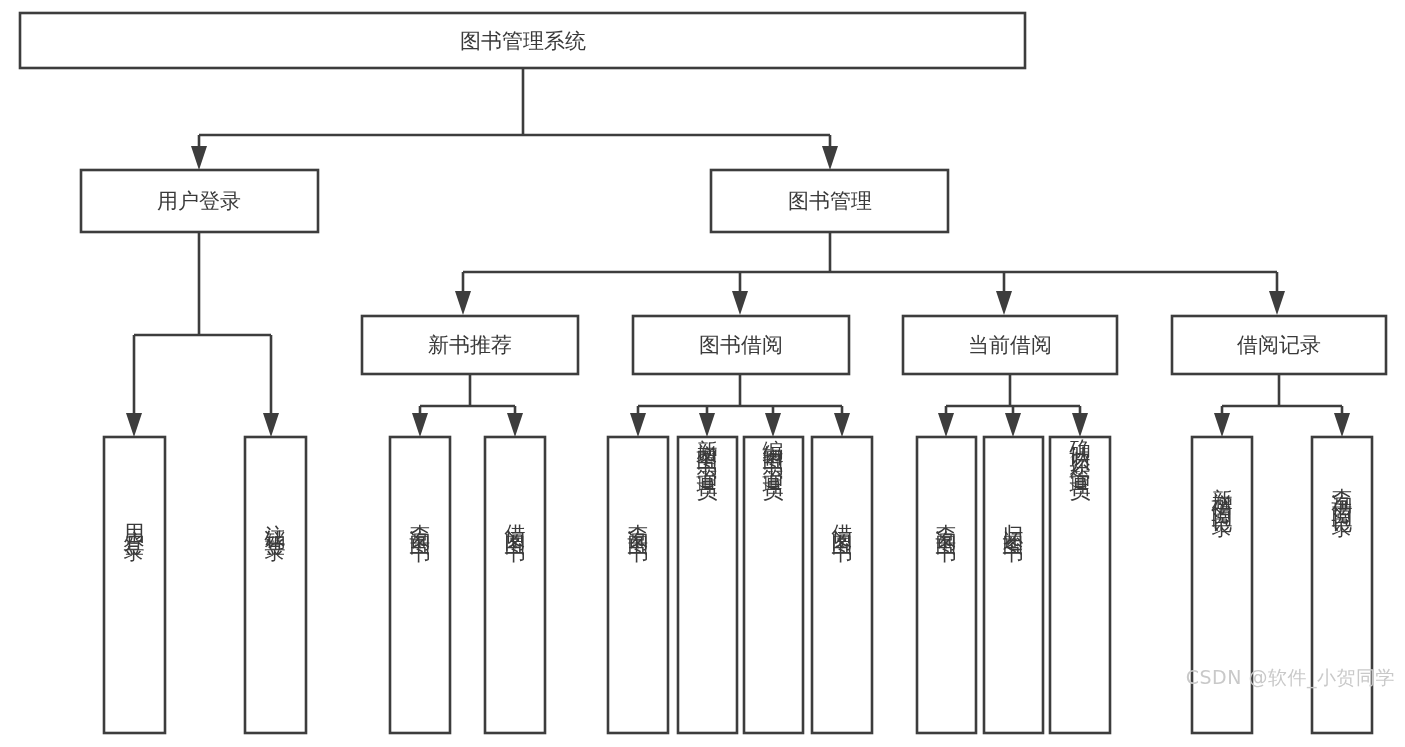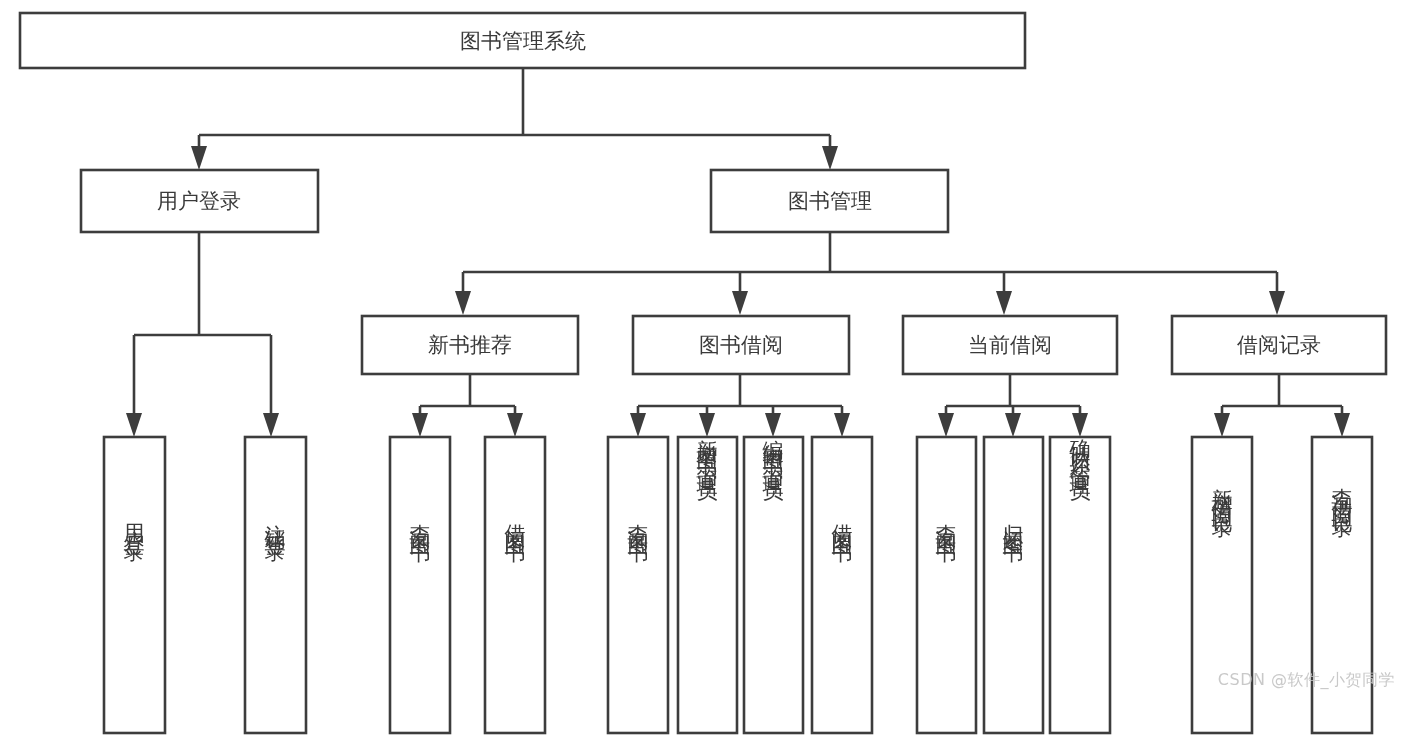--- a/index.html
+++ b/index.html
@@ -52,21 +52,21 @@
   }
   .arrow-head {
     fill: #3d3d3d;
     stroke: none;
   }
   .watermark {
     position: absolute;
     right: 10px;
     bottom: 6px;
     color: #c9c9c9;
-    font-size: 16px;
+    font-size: 19px;
     font-family: "DejaVu Sans", "Liberation Sans", sans-serif;
     white-space: nowrap;
     letter-spacing: 0.5px;
     pointer-events: none;
   }
 </style>
 </head>
 <body>
 
 <div id="diagram-root">

